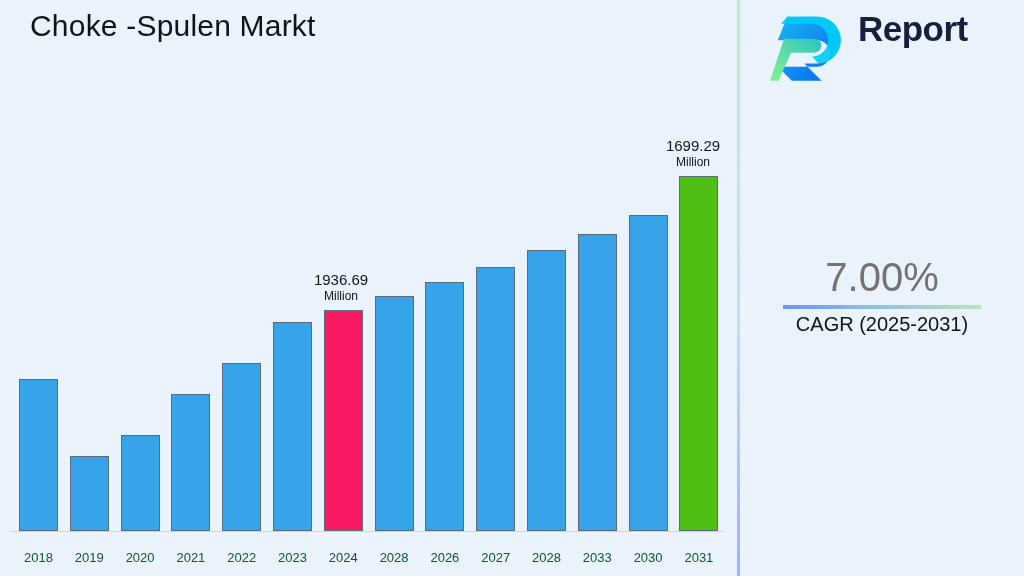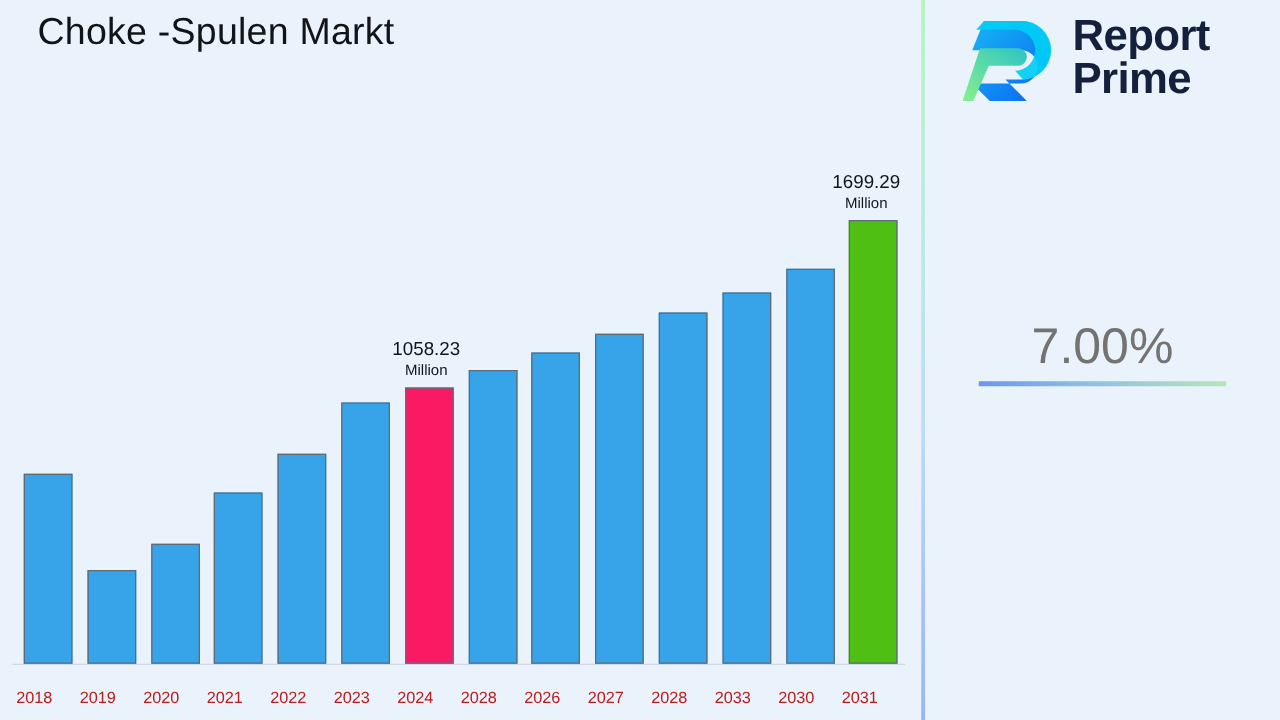--- a/index.html
+++ b/index.html
@@ -73,22 +73,23 @@
   }
   .bar.blue  { background: #37a3e8; }
   .bar.pink  { background: #fa1a64; }
   .bar.green { background: #4fbf14; }
 
   .bar-year {
     position: absolute;
     bottom: 11px;
     left: -6px;
     width: 51px;
+    text-align: center;
     font-size: 13px;
-    color: #b91c1c;
+    color: #14532d;
   }
 
   
   .value-callout {
     position: absolute;
     text-align: center;
     width: 140px;
     color: #11161c;
     line-height: 1.18;
   }
@@ -219,21 +220,21 @@
           <div class="bar blue" title="2030: 1331 Million" style="height: 316px;"></div>
           <div class="bar-year">2030</div>
         </div>
         <div class="bar-group" style="left: 679.4px;">
           <div class="bar green" title="2031: 1699.29 Million" style="height: 355px;"></div>
           <div class="bar-year">2031</div>
         </div>
       </div>
 
     <div class="value-callout" id="callout-2024">
-      <span class="amount">1058.23</span>
+      <span class="amount">1936.69</span>
       <span class="unit">Million</span>
     </div>
 
     <div class="value-callout" id="callout-2031">
       <span class="amount">1699.29</span>
       <span class="unit">Million</span>
     </div>
   </div>
 
   <div id="panel-divider"></div>
@@ -253,22 +254,22 @@
           </linearGradient>
         </defs>
 
         <path d="M22 6 H60 a30 30 0 0 1 0 60 H44 l22 22 H28 L10 70 h50 a17 17 0 0 0 0-34 H10 Z" fill="url(#gBlue)"></path>
         <path d="M22 6 H60 a30 30 0 0 1 2 60 l-8-9 a21 21 0 0 0 -1 -42 H14 Z" fill="#00cdf5" opacity="0.92"></path>
 
         <path d="M14 34 H57 a9 9 0 0 1 0 18 H27 l-16 36 H0 L18 34 Z" fill="url(#gGreen)"></path>
       </svg>
       <div id="brand-wordmark">
         <span>Report</span>
-        <span>Prime</span>
       </div>
     </div>
 
     <div id="cagr-block">
       <div id="cagr-value">7.00%</div>
       <div id="cagr-rule"></div>
+      <div id="cagr-caption">CAGR (2025-2031)</div>
     </div>
   </div>
 </div>
 
 </body></html>

